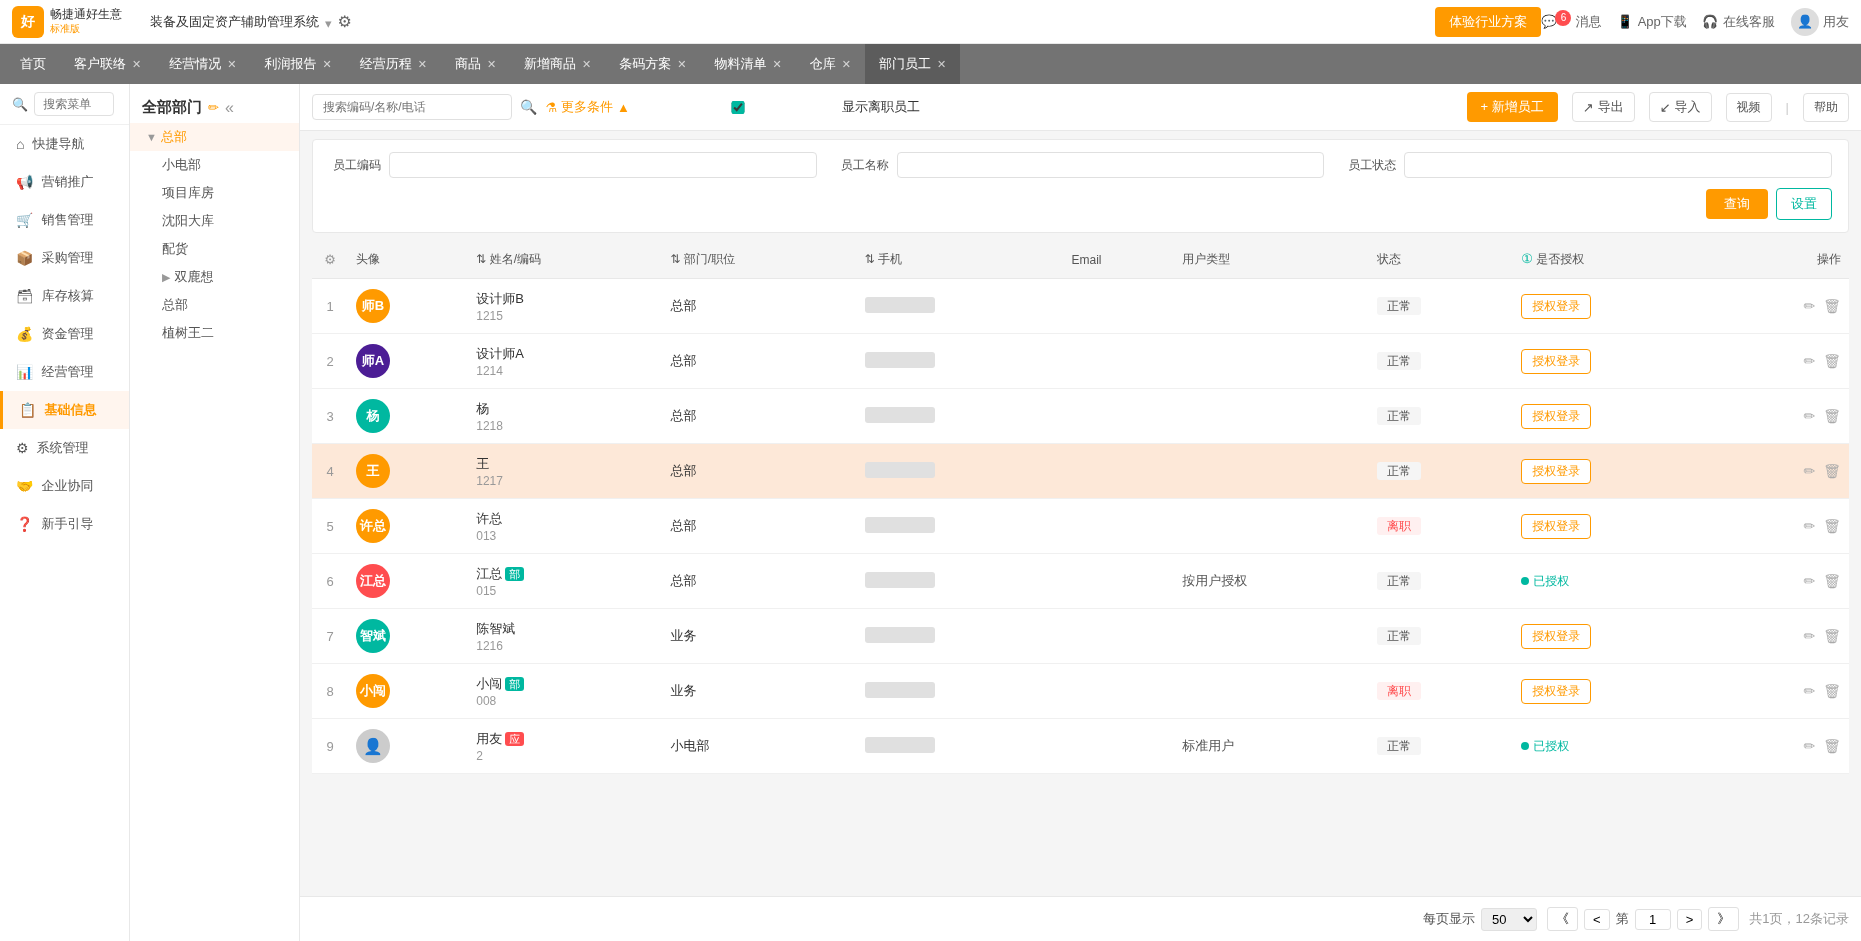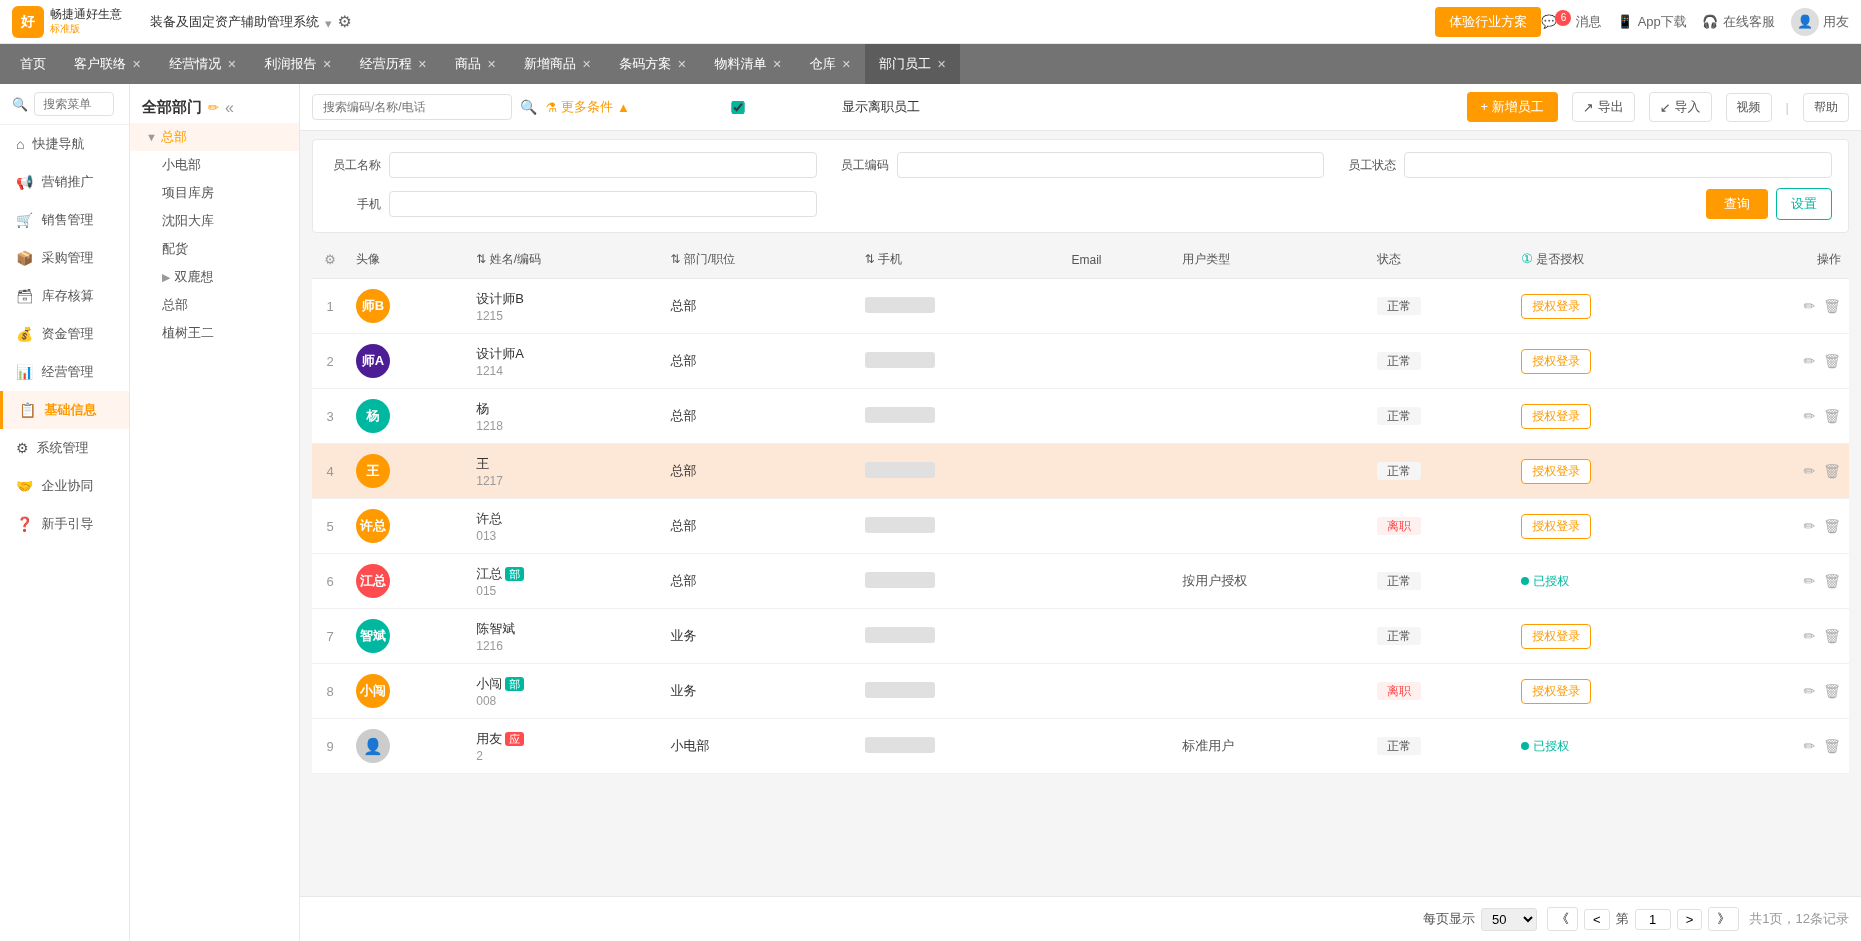--- a/index.html
+++ b/index.html
@@ -292,38 +292,34 @@
               <span>导入</span>
             </button>
             <button class="btn-outline">视频</button>
             <span style="color:#ccc;">|</span>
             <button class="btn-outline">帮助</button>
           </div>
         </div>
 
         <div class="adv-filter">
           <div class="filter-row">
+            <span class="filter-label">员工编码</span>
+            <input type="text" class="filter-input" style="">
+          </div>
+          <div class="filter-row">
             <span class="filter-label">员工名称</span>
-            <input type="text" class="filter-input" style="">
-          </div>
-          <div class="filter-row">
-            <span class="filter-label">员工编码</span>
             <input type="text" class="filter-input" style="">
           </div>
           <div class="filter-row">
             <span class="filter-label">员工状态</span>
             <select class="filter-select">
               <option value=""></option>
               <option>正常</option>
               <option>离职</option>
             </select>
-          </div>
-          <div class="filter-row">
-            <span class="filter-label">手机</span>
-            <input type="text" class="filter-input" style="">
           </div>
           <div class="filter-actions">
             <button class="btn-search">查询</button>
             <button class="btn-set">设置</button>
           </div>
         </div>
 
         <div class="table-wrapper">
           <table>
             <thead>

